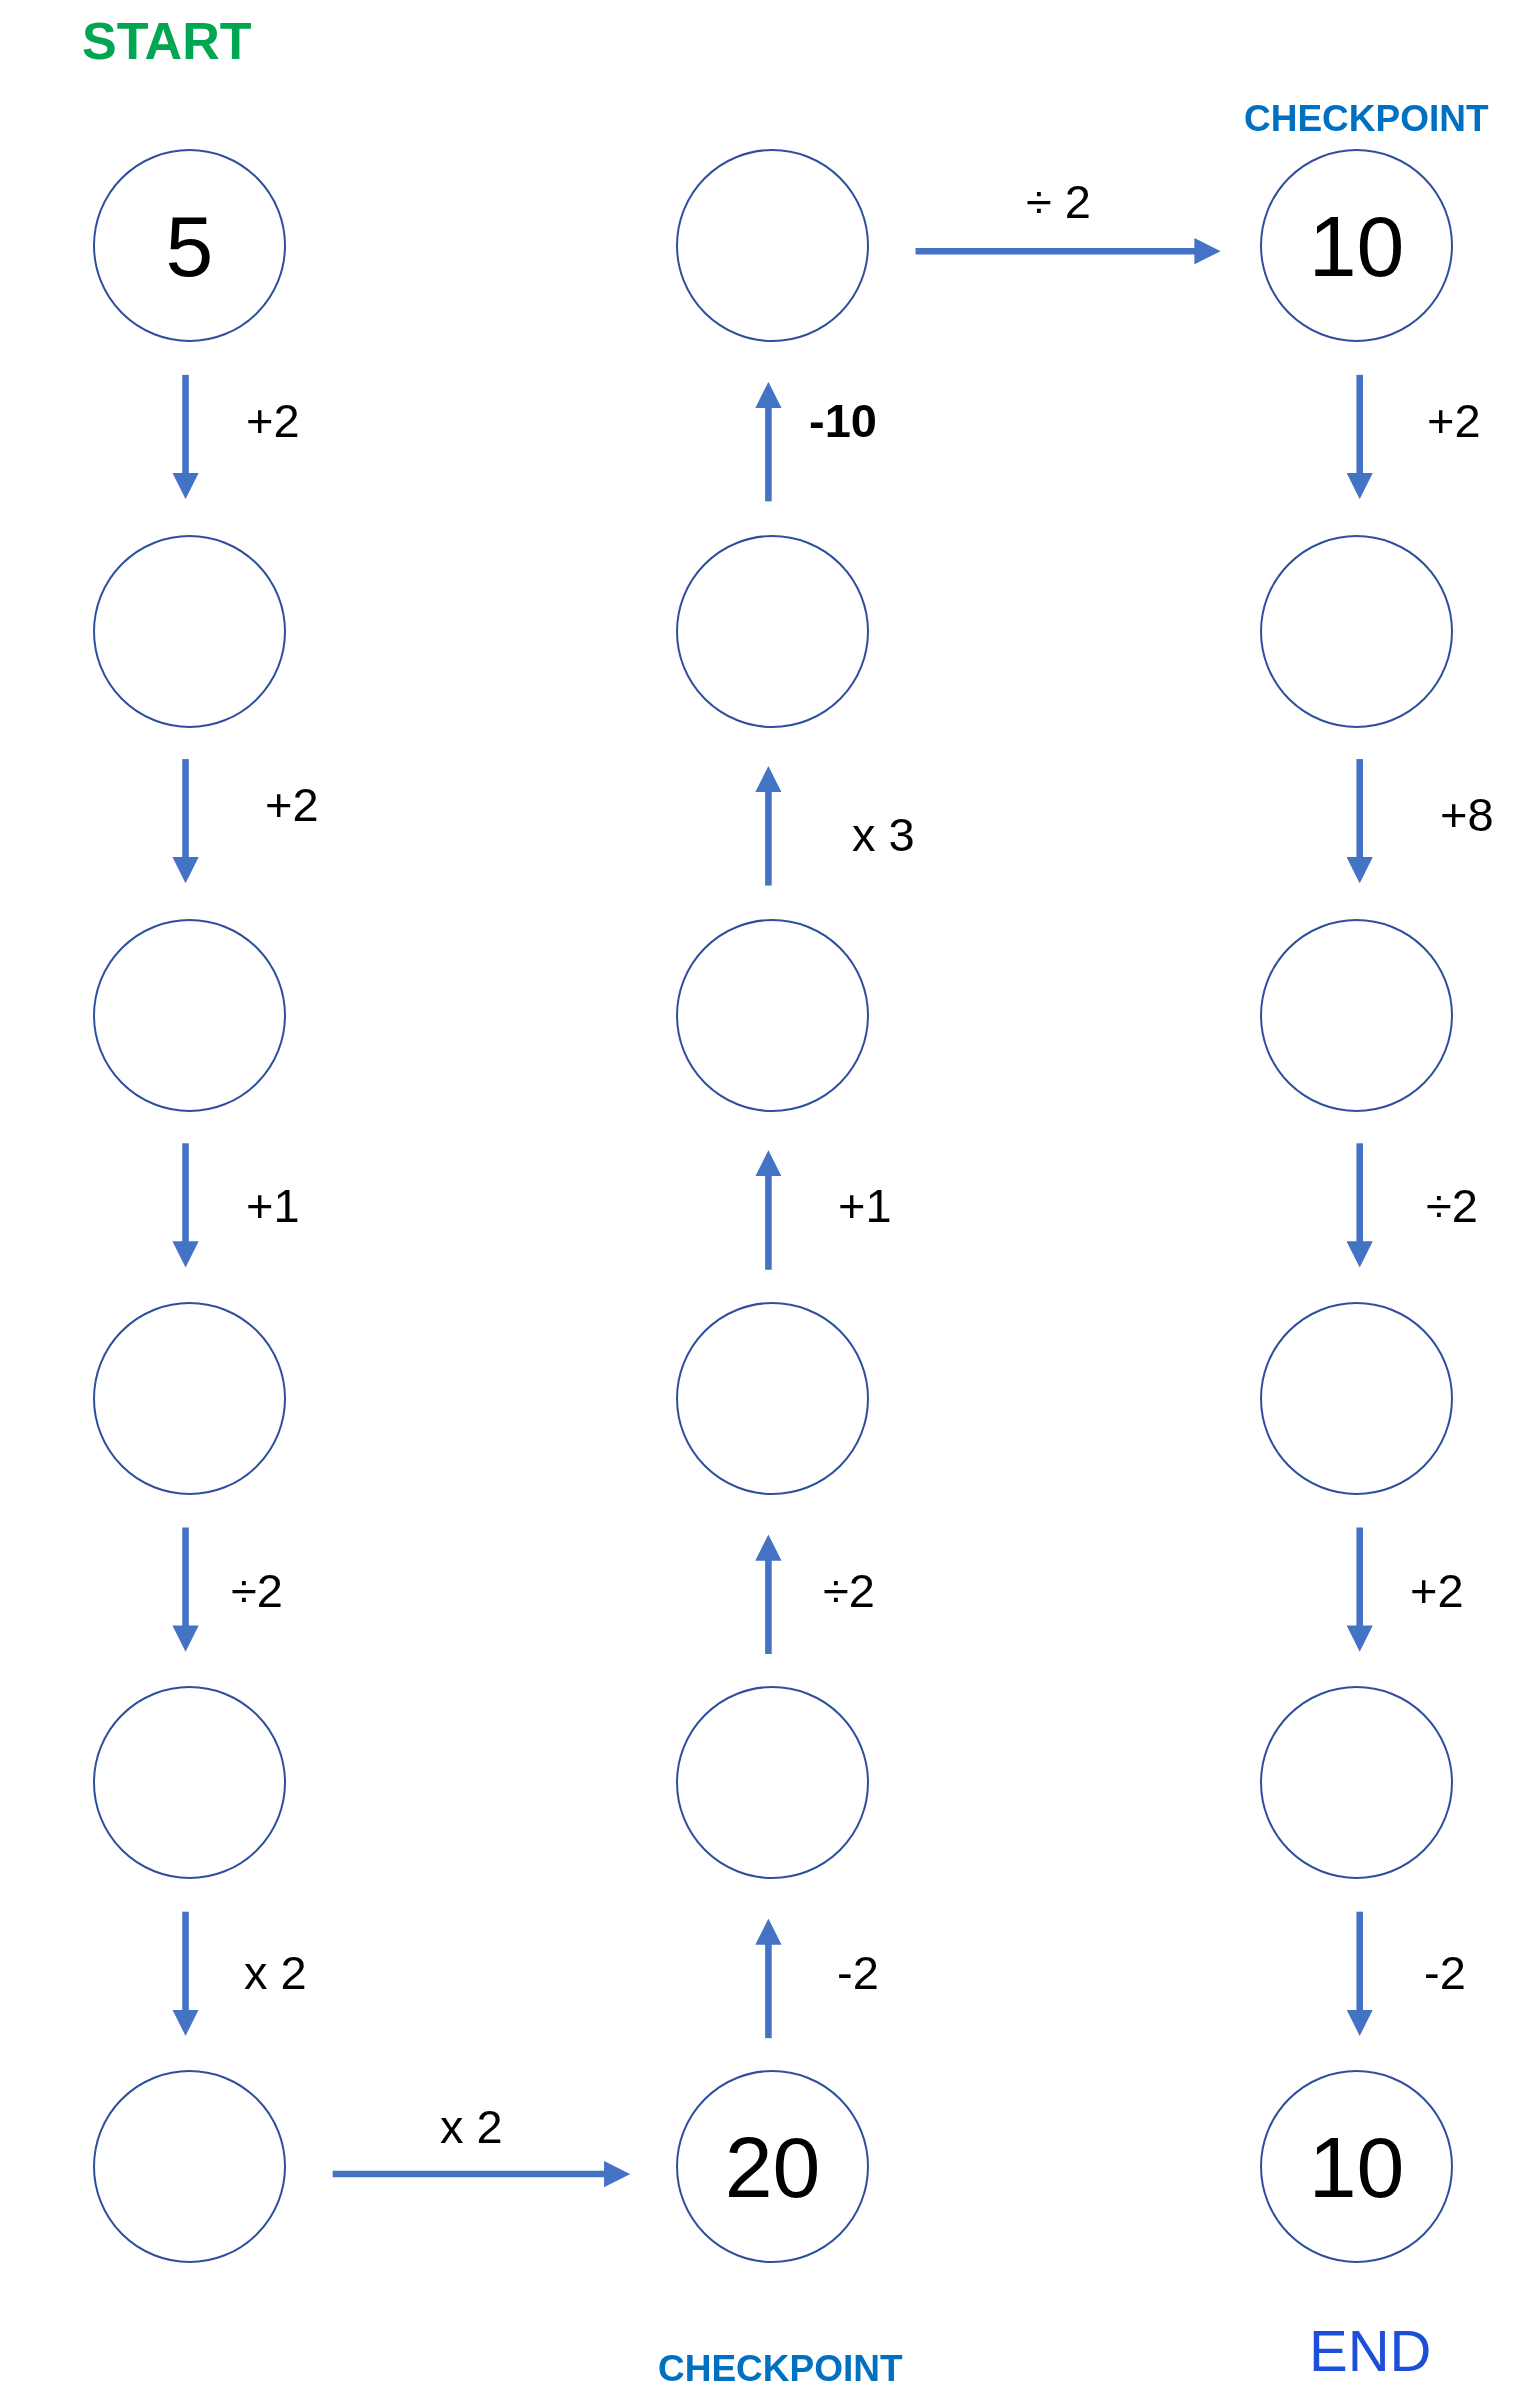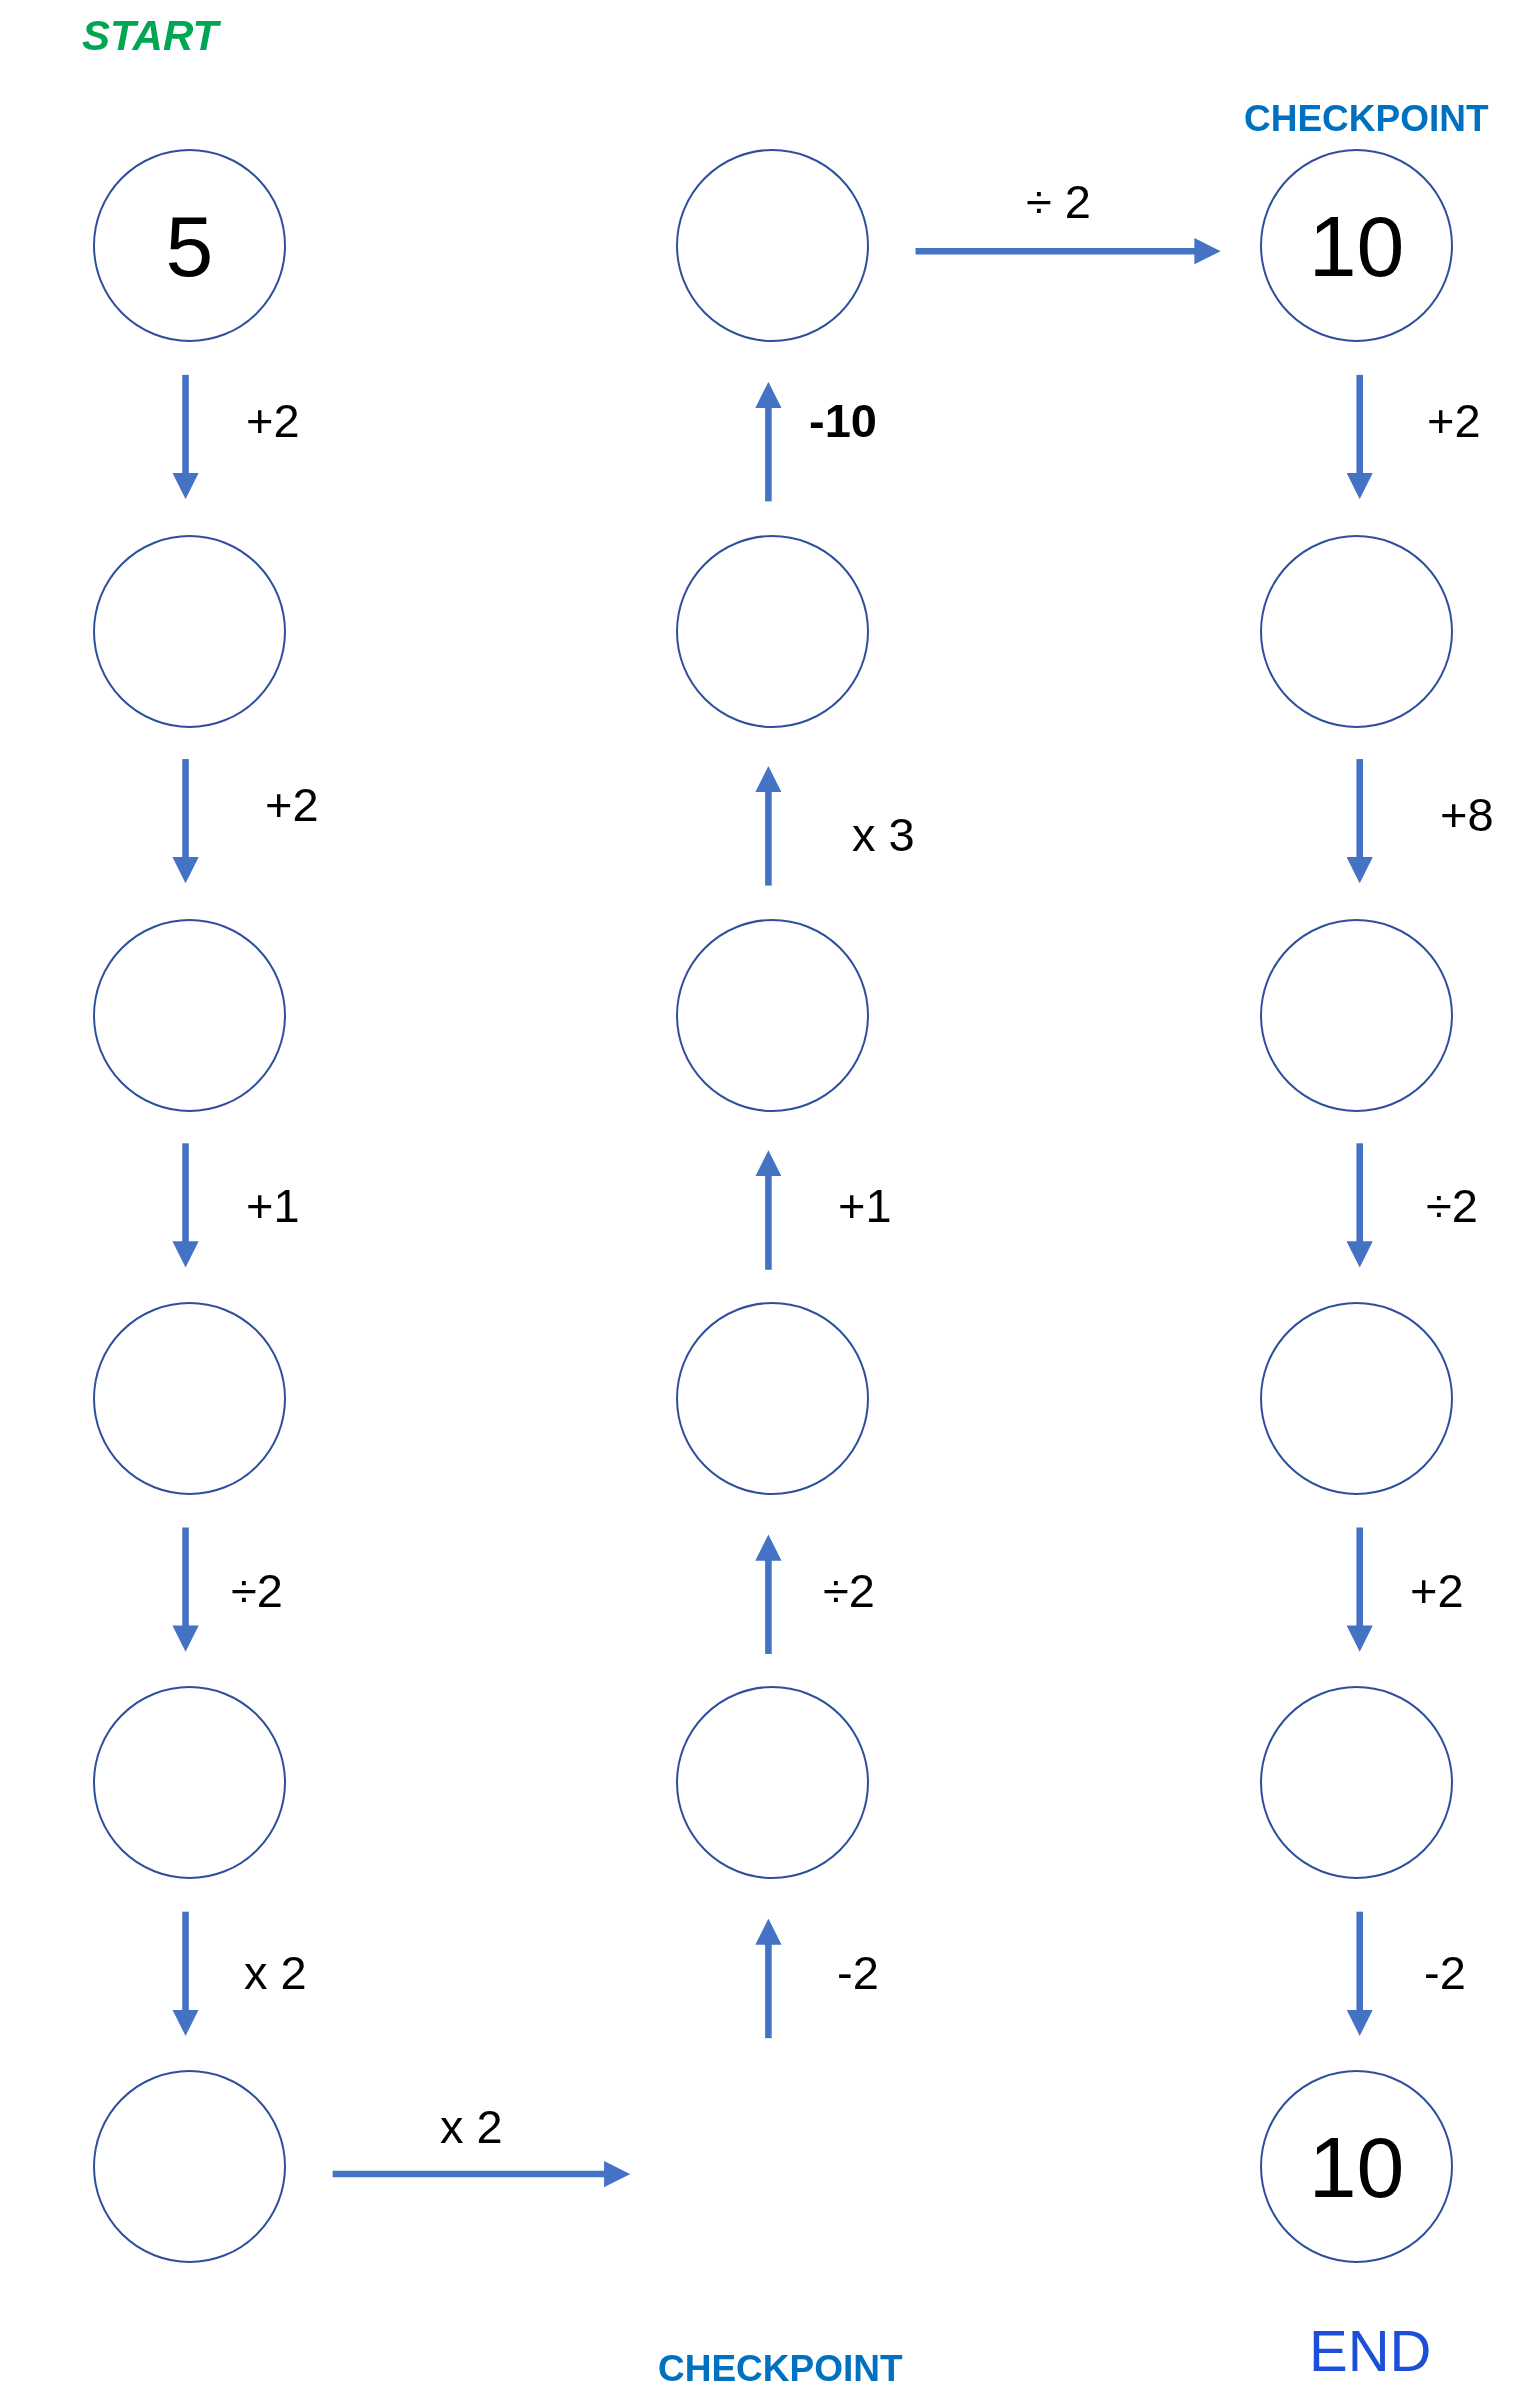--- a/index.html
+++ b/index.html
@@ -6,21 +6,21 @@
   body { width:1534px; height:2399px; position:relative; overflow:hidden;
          font-family:"Liberation Sans", "DejaVu Sans", sans-serif; }
   #diagram { position:absolute; left:0; top:0; width:1534px; height:2399px; }
   .node { position:absolute; width:193px; height:193px; border:2.8px solid #2f4f9e;
           border-radius:50%; box-sizing:border-box; display:flex; align-items:center;
           justify-content:center; background:#fff; }
   .node-value { font-size:86px; color:#000; line-height:1; }
   .op { position:absolute; font-size:47px; color:#000; white-space:nowrap; line-height:1; }
   .arrow { position:absolute; }
   .label { position:absolute; font-weight:bold; line-height:1; white-space:nowrap; }
-  .start { font-size:42px;font-style:italic; }
+  .start { font-size:52px; }
   .checkpoint { font-size:37px;margin-top:34px; }
   .end { font-size:58px; font-weight:normal; }
 </style>
 </head>
 <body>
 
 <div id="diagram">
 
   <div class="label start" style="left:82px; top:15px; color:#00a651;">START</div>
   <div class="label checkpoint" style="left:1244px; top:66px; color:#0070c0;">CHECKPOINT</div>
@@ -53,20 +53,23 @@
       <span class="node-value"></span>
     </div>
   <div class="node" style="left:676px; top:919px;">
       <span class="node-value"></span>
     </div>
   <div class="node" style="left:676px; top:1302px;">
       <span class="node-value"></span>
     </div>
   <div class="node" style="left:676px; top:1686px;">
       <span class="node-value"></span>
+    </div>
+  <div class="node" style="left:676px; top:2070px;">
+      <span class="node-value">20</span>
     </div>
 
   <div class="node" style="left:1260px; top:149px;">
       <span class="node-value">10</span>
     </div>
   <div class="node" style="left:1260px; top:535px;">
       <span class="node-value"></span>
     </div>
   <div class="node" style="left:1260px; top:919px;">
       <span class="node-value"></span>

